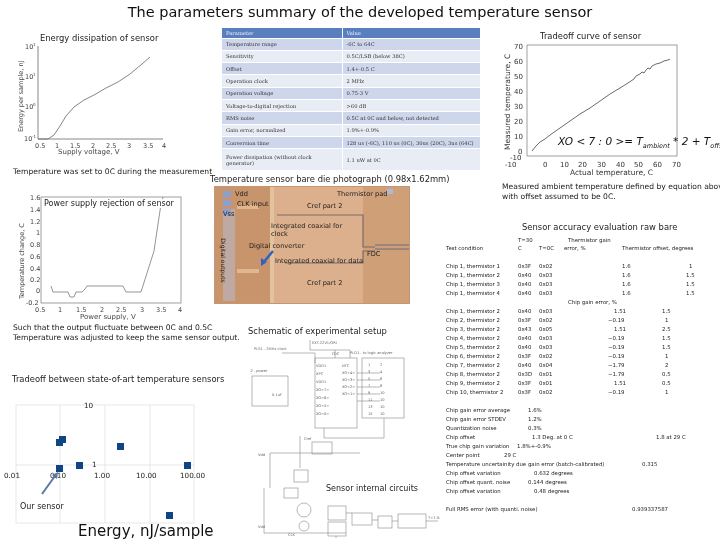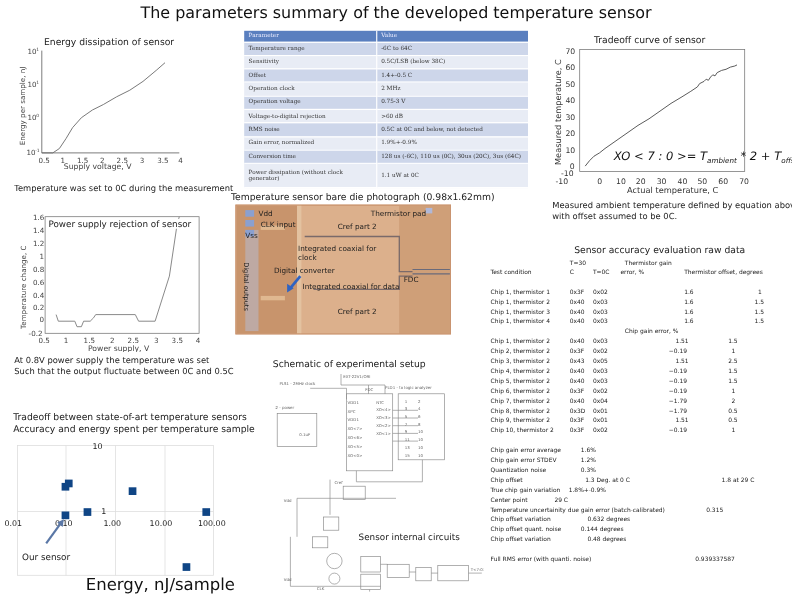--- a/index.html
+++ b/index.html
@@ -80,27 +80,26 @@
       <text x="140" y="118">3</text>
     <text x="156" y="118">3.5</text>
       <text x="178" y="118">4</text>
     <text x="80" y="125" font-size="7">Power supply, V</text>
     <text transform="translate(24,105) rotate(-90)" font-size="6.5">Temperature change, C</text>
   </g>
   <polyline fill="none" stroke="#888" stroke-width="0.9" points="51,92 53,98 68,98 70,103 74,103 76,98 82,98 85,95 87,92 123,92 126,98 141,98 154,57 161,10 163,3"></polyline>
 </svg>
 <div class="abs" style="left:42px;top:199px;background:#fff;padding:0 2px;font-size:8px;color:#222;white-space:nowrap;">Power supply rejection of sensor</div>
 <div class="abs cap" style="left:13px;top:323px;line-height:9.6px;">
-  <div>At 0.8V power supply the temperature was set</div>
   <div>Such that the output fluctuate between 0C and 0.5C</div>
+  <div>Temperature was adjusted to keep the same sensor output.</div>
 </div>
 
 <div class="abs ctitle" style="left:12px;top:374px;text-align:left;line-height:11px;">
   <div>Tradeoff between state-of-art temperature sensors</div>
-  <div>Accuracy and energy spent per temperature sample</div>
 </div>
 <svg class="abs" style="left:0;top:398px;" width="240" height="142">
   <g stroke="#dddddd" stroke-width="0.7" fill="none">
     <rect x="16" y="7" width="178" height="118"></rect>
     <line x1="60" y1="7" x2="60" y2="125"></line>
     <line x1="105" y1="7" x2="105" y2="125"></line>
     <line x1="150" y1="7" x2="150" y2="125"></line>
     <line x1="16" y1="67" x2="194" y2="67"></line>
   </g>
   <g font-size="7.2" fill="#222">
@@ -319,21 +318,21 @@
       <text x="130" y="77">10</text>
     <text x="54" y="102">Cref</text>
     <text x="8" y="118">Vdd</text>
     <text x="8" y="190">Vdd</text>
     <text x="38" y="198">CLK</text>
     <text x="178" y="181">T&lt;7:0&gt;</text>
   </g>
 </svg>
 <div class="abs" style="left:326px;top:484px;font-size:8px;color:#222;white-space:nowrap;">Sensor internal circuits</div>
 
-<div class="abs ctitle" style="left:522px;top:222px;">Sensor accuracy evaluation raw data</div>
+<div class="abs ctitle" style="left:522px;top:222px;">Sensor accuracy evaluation raw bare</div>
 <div class="abs raw" style="left:446px;top:237px;width:274px;height:300px;">
   <div class="row" style="top:0;">
     <span style="left:72px;">T=30</span>
     <span style="left:122px;">Thermistor gain</span>
   </div>
   <div class="row" style="top:8px;">
     <span style="left:0;">Test condition</span>
     <span style="left:72px;">C</span>
     <span style="left:93px;">T=0C</span>
     <span style="left:118px;">error, %</span>

